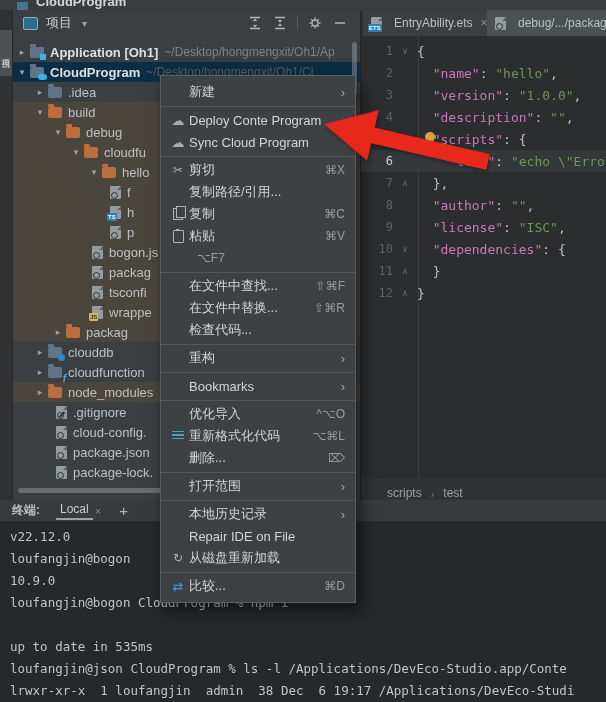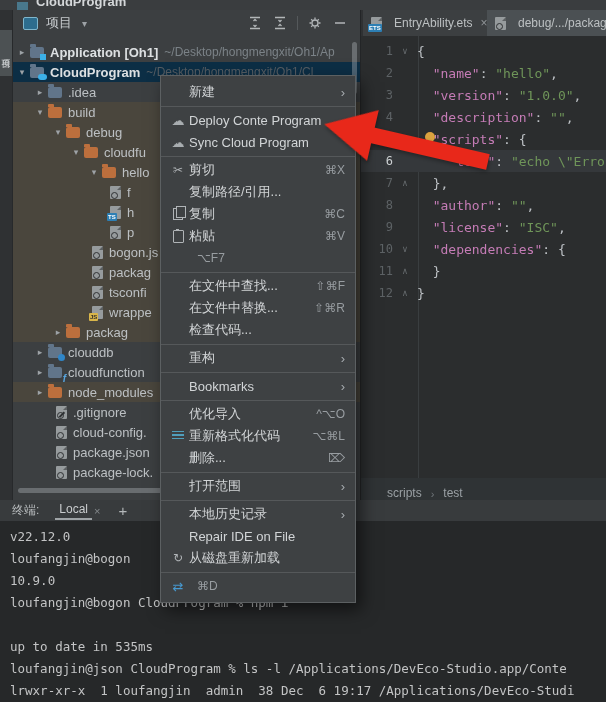--- a/index.html
+++ b/index.html
@@ -67,21 +67,21 @@
   .c-k{color:#c57cb6;}
   .c-s{color:#6f9559;}
   .c-p{color:#bdc1c5;}
   .bkmark{position:absolute;left:64px;top:96px;width:10px;height:10px;border-radius:50%;background:#dba23f;z-index:2;}
   
   .breadcrumb{position:absolute;left:360px;top:478px;width:246px;height:22px;background:#2f3335;border-left:1px solid #232527;
               display:flex;align-items:flex-end;gap:9px;padding-left:26px;font-size:12px;color:#9aa0a4;box-sizing:border-box;z-index:3;}
   .bc-sep{color:#70767a;font-size:11px;}
   
   .termbar{position:absolute;left:0;top:500px;width:606px;height:21px;background:#383b3d;display:flex;align-items:center;font-size:12px;color:#b8bcbe;z-index:3;}
-  .term-label{margin-left:12px;}
+  .term-label{margin-left:12px;font-weight:bold;}
   .term-tab{margin-left:16px;color:#c9ccce;border-bottom:2px solid #9ea3a6;padding:1px 4px 2px 4px;}
   .term-close{color:#84898c;font-size:11px;margin-left:2px;}
   .term-plus{color:#b4b8ba;font-size:15px;margin-left:18px;}
   .termbody{position:absolute;left:0;top:521px;width:606px;height:181px;background:#262829;color:#c3c4c5;
             font-family:"DejaVu Sans Mono",monospace;font-size:12.5px;line-height:22px;padding:5px 0 0 10px;
             white-space:pre;overflow:hidden;box-sizing:border-box;z-index:3;}
   
   .menu{position:absolute;left:160px;top:75px;width:196px;background:#3e4143;border:1px solid #5c6062;
         box-shadow:5px 7px 16px rgba(0,0,0,.55);z-index:50;padding:5px 0;box-sizing:border-box;}
   .mi{height:22px;display:flex;align-items:center;padding:0 10px 0 6px;font-size:13px;color:#d2d5d7;}
@@ -486,20 +486,21 @@
         <span class="mic"></span>
         <span class="ml">Repair IDE on File</span>
       </div>
       <div class="mi">
         <span class="mic">↻</span>
         <span class="ml">从磁盘重新加载</span>
       </div>
       <div class="msep"></div>
       <div class="mi">
         <span class="mic ic-blue">⇄</span>
+        <span class="ml">比较...</span>
         <span class="ms">⌘D</span>
       </div>
     </div>
 
   <svg class="arrow" viewBox="0 0 172 64">
     <polygon points="2,32 52,6 52,24 170,24 170,40 52,40 52,58" fill="#e8281a"></polygon>
   </svg>
 
 </div>
 

